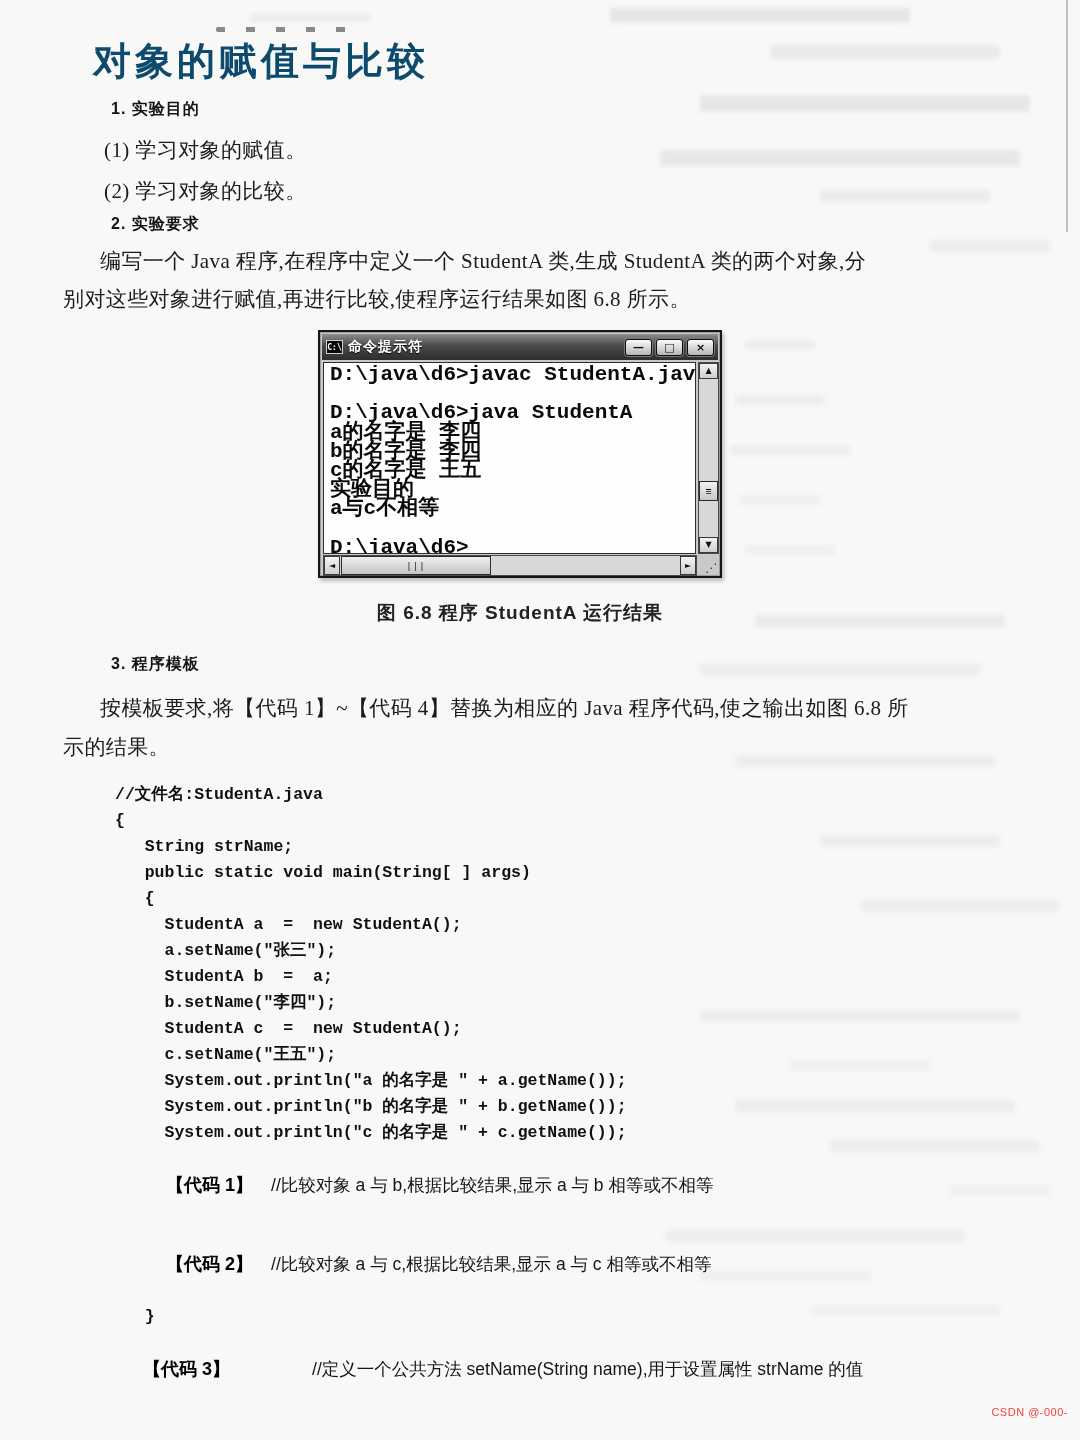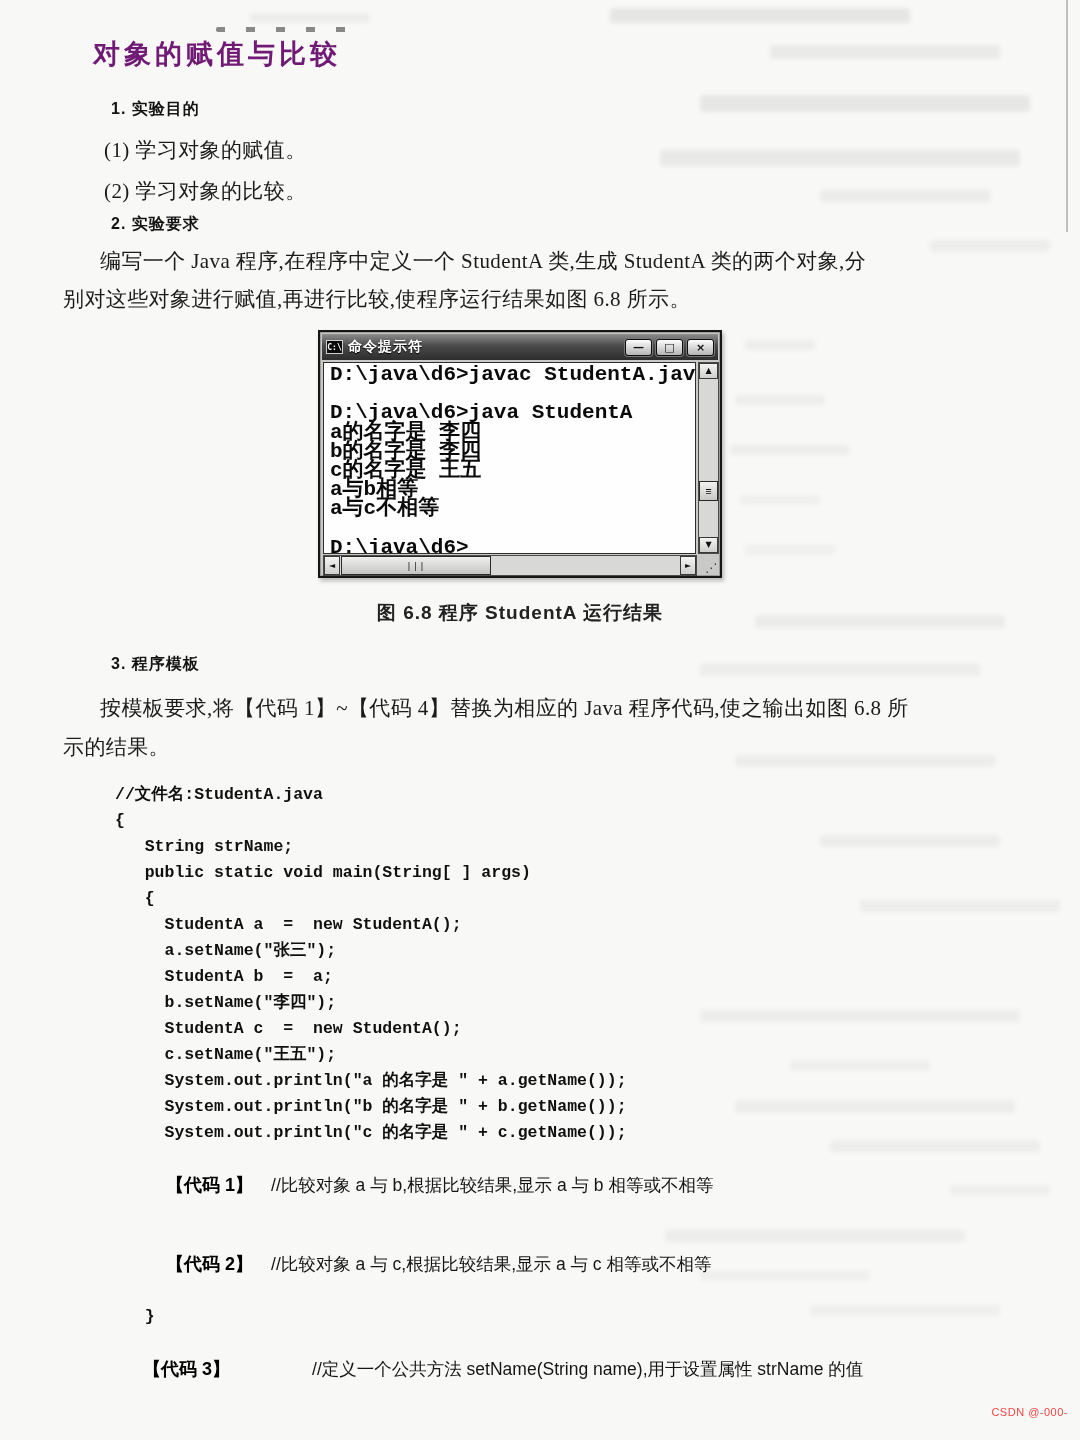--- a/index.html
+++ b/index.html
@@ -5,21 +5,21 @@
   html,body{margin:0;padding:0;background:#e8e8e6;}
   .page{
     position:relative;width:1080px;height:1440px;margin:0 auto;
     background:#f8f8f6;overflow:hidden;
     color:#1e1e1e;
   }
   
   .abs{position:absolute;white-space:nowrap;}
   .doc-title{
     font-family:Liberation Serif, serif;
-    font-weight:700;font-size:27px;letter-spacing:4px;color:#701a75;
+    font-weight:700;font-size:38px;letter-spacing:4px;color:#0c4a6e;
   }
   .h-num{
     font-family:"Liberation Sans","DejaVu Sans",sans-serif;
     font-weight:700;font-size:16px;color:#141414;letter-spacing:1px;
   }
   .body-text{
     font-family:"Liberation Serif","DejaVu Serif",serif;
     font-size:21px;color:#1b1b1b;letter-spacing:0.4px;
   }
   .caption{
@@ -192,21 +192,21 @@
         <div class="tb-btn">×</div>
       </div>
     </div>
     <div class="client">
       <div class="cline">D:\java\d6&gt;javac StudentA.java</div>
       <div class="cline"></div>
       <div class="cline">D:\java\d6&gt;java StudentA</div>
       <div class="cline">a的名字是 李四</div>
       <div class="cline">b的名字是 李四</div>
       <div class="cline">c的名字是 王五</div>
-      <div class="cline">a与b相等</div>
+      <div class="cline">实验目的</div>
       <div class="cline">a与c不相等</div>
       <div class="cline"></div>
       <div class="cline">D:\java\d6&gt;_</div>
     </div>
     <div class="vscroll">
       <div class="sbtn vbtn up">▲</div>
       <div class="vthumb">≡</div>
       <div class="sbtn vbtn down">▼</div>
     </div>
     <div class="hscroll">

